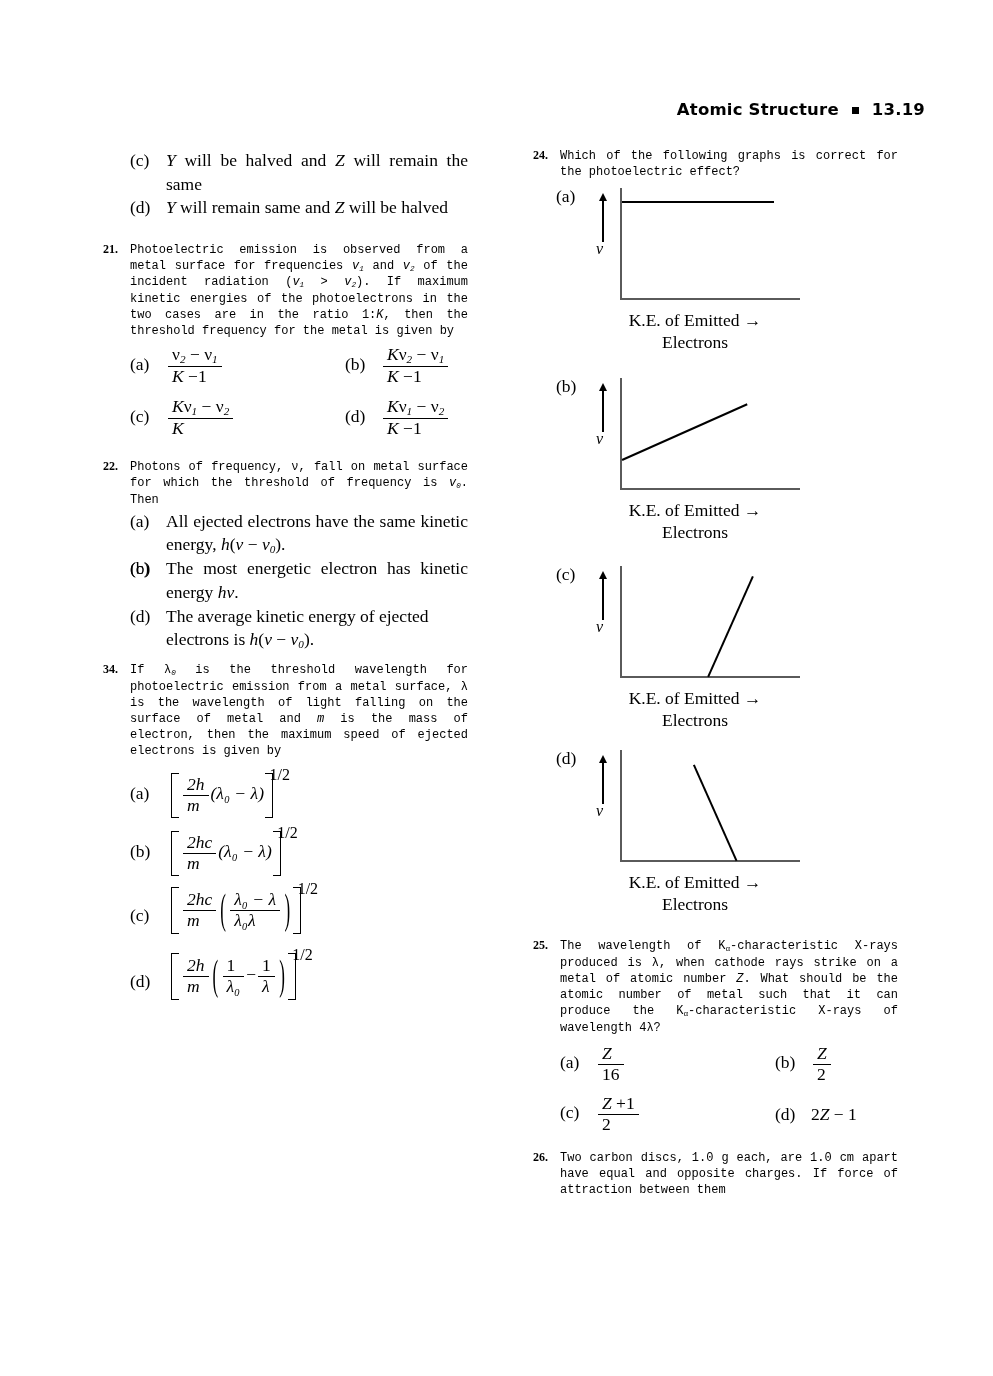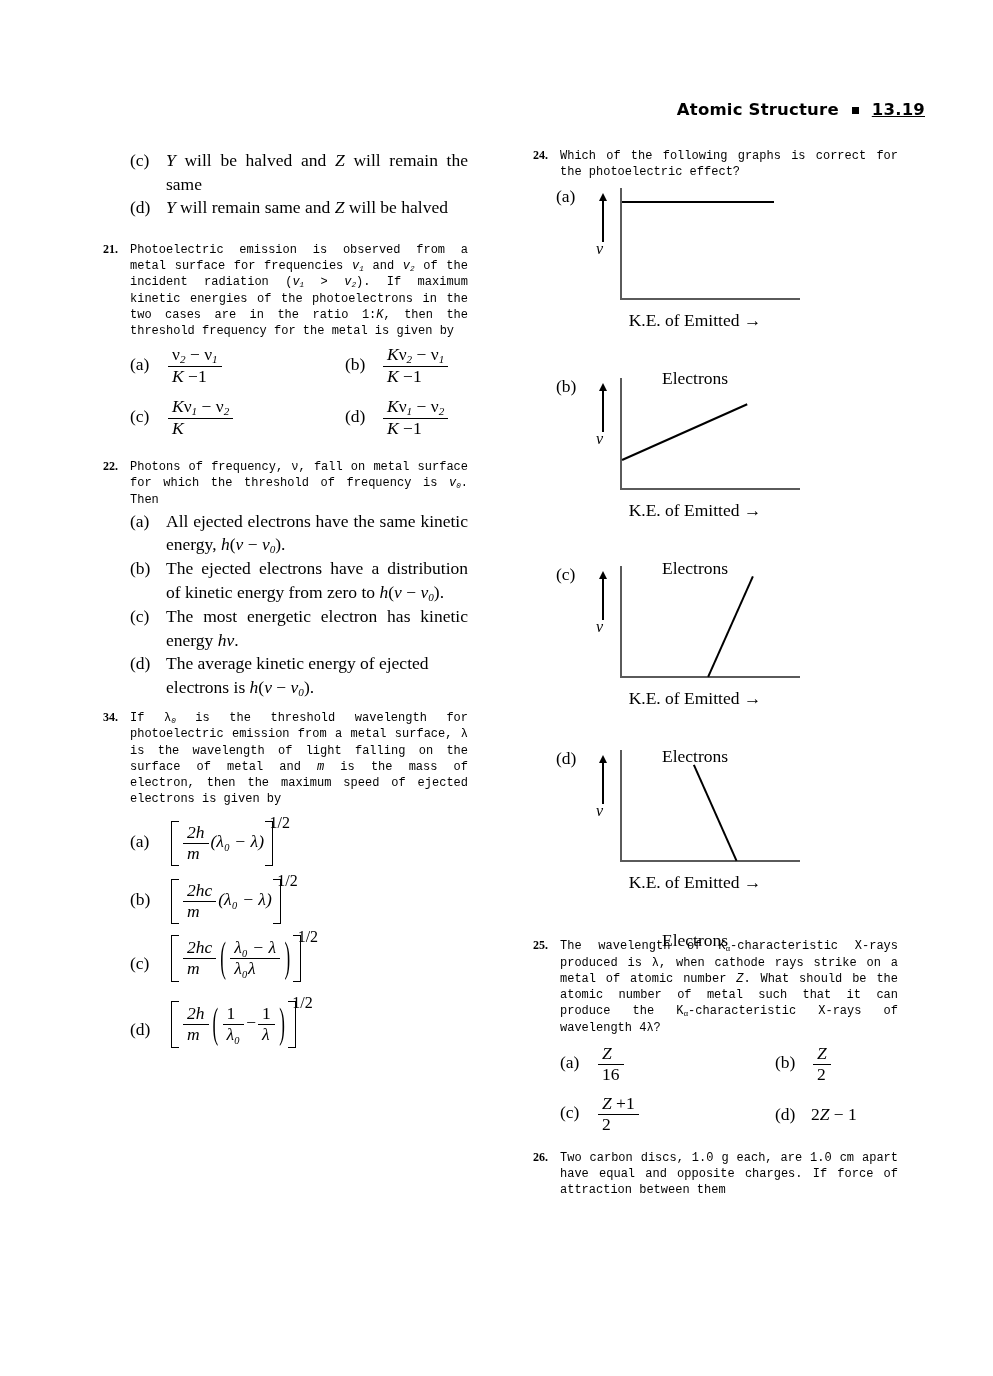--- a/index.html
+++ b/index.html
@@ -27,21 +27,21 @@
     white-space: nowrap;
   }
   .runhead .rh-title { font-weight: 600; }
   .runhead .rh-sq {
     display: inline-block;
     width: 7px; height: 7px;
     background: #000;
     margin: 0 13px 1px 13px;
     vertical-align: middle;
   }
-  .runhead .rh-folio { font-weight: 700; text-decoration: underline; }
+  .runhead .rh-folio { font-weight: 700; }
 
   
   .cols {
     position: absolute;
     top: 148px;
     left: 0;
     width: 993px;
   }
   .col {
     position: absolute;
@@ -244,21 +244,21 @@
   }
   .xcaption {
     position: absolute;
     left: 62px;
     top: 126px;
     width: 250px;
     font-size: 17.5px;
     line-height: 1.25;
     text-align: center;
   }
-  .xcaption .ln2 { display: block; margin-top: 36px; }
+  .xcaption .ln2 { display: block; }
 </style>
 </head>
 <body>
 
 <div class="runhead">
   <span class="rh-title">Atomic Structure</span><span class="rh-sq"></span><span class="rh-folio">13.19</span>
 </div>
 
 <div class="cols">
 
@@ -303,21 +303,20 @@
       <div class="qnum">22.</div>
       <div class="qbody">Photons of frequency, ν, fall on metal surface for which the threshold of frequency is <i>v</i><sub>0</sub>. Then</div>
     </div>
     <div class="opts-block opt-indent">
       <div class="opt">
         <span class="olabel">(a)</span>
         <span>All ejected electrons have the same kinetic energy, <i>h</i>(<i>v</i> − <i>v</i><sub>0</sub>).</span>
       </div>
       <div class="opt">
         <span class="olabel">(b)</span>
-        <span>The ejected electrons have a distribution of kinetic energy from zero to <i>h</i>(<i>v</i> − <i>v</i><sub>0</sub>).</span>
       </div>
       <div class="opt">
         <span class="olabel">(c)</span>
         <span>The most energetic electron has kinetic energy <i>hv</i>.</span>
       </div>
       <div class="opt nojust">
         <span class="olabel">(d)</span>
         <span>The average kinetic energy of ejected electrons is <i>h</i>(<i>v</i> − <i>v</i><sub>0</sub>).</span>
       </div>
     </div>

